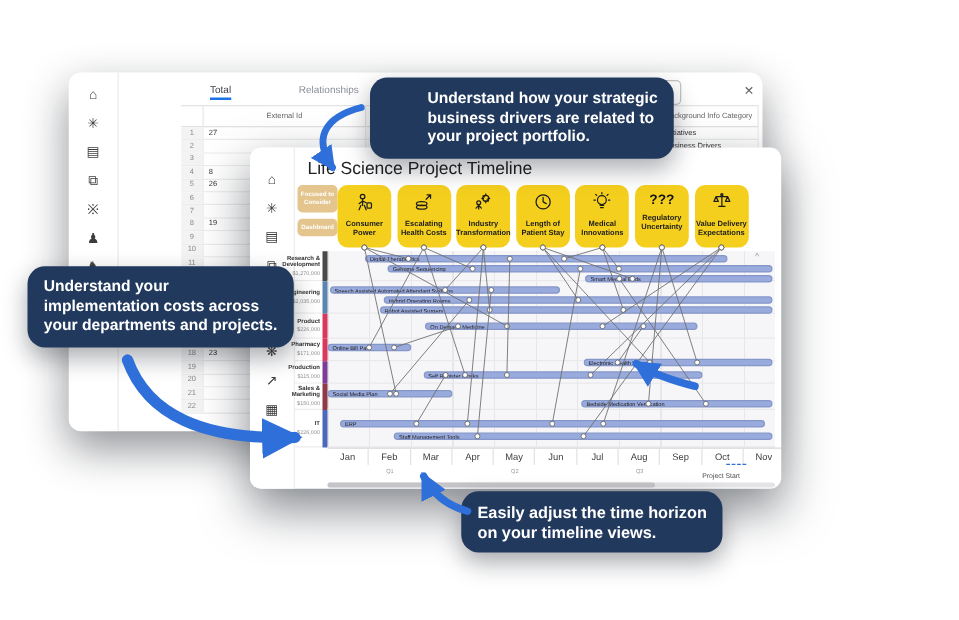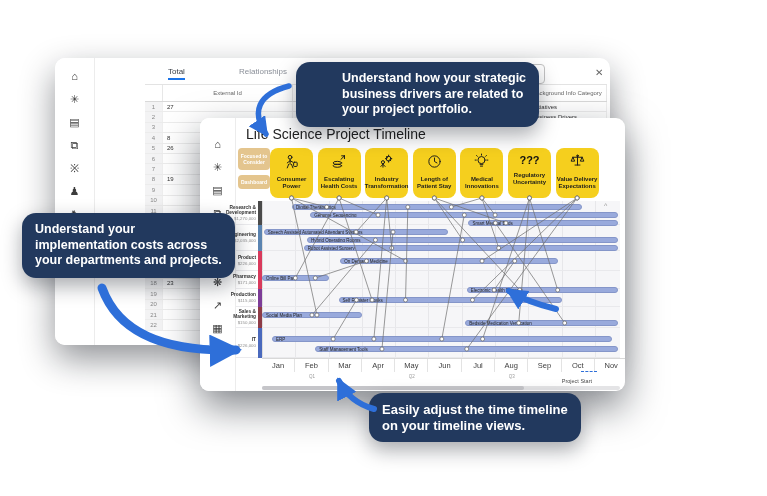--- a/index.html
+++ b/index.html
@@ -502,21 +502,21 @@
       <div>Understand how your strategic</div>
       <div>business drivers are related to</div>
       <div>your project portfolio.</div>
     </div>
   <div class="callout" style="left:22px;top:213px;" id="co-costs">
       <div>Understand your</div>
       <div>implementation costs across</div>
       <div>your departments and projects.</div>
     </div>
   <div class="callout" style="left:369px;top:393px;font-size:13px;" id="co-timeline">
-      <div>Easily adjust the time timeline</div>
+      <div>Easily adjust the time horizon</div>
       <div>on your timeline views.</div>
     </div>
 
   <svg class="arrows" width="767" height="496" viewBox="0 0 767 496">
     <defs>
       <marker id="ah" viewBox="0 0 8 8" refX="6.5" refY="4" markerWidth="3.6" markerHeight="3.6" orient="auto">
         <path d="M0,0 L8,4 L0,8 Z" fill="#2e6fd9"></path>
       </marker>
     </defs>
     <path d="M 289,86 C 258,94 251,112 266,134" fill="none" stroke="#2e6fd9" stroke-width="5.5" stroke-linecap="round" marker-end="url(#ah)"></path>

